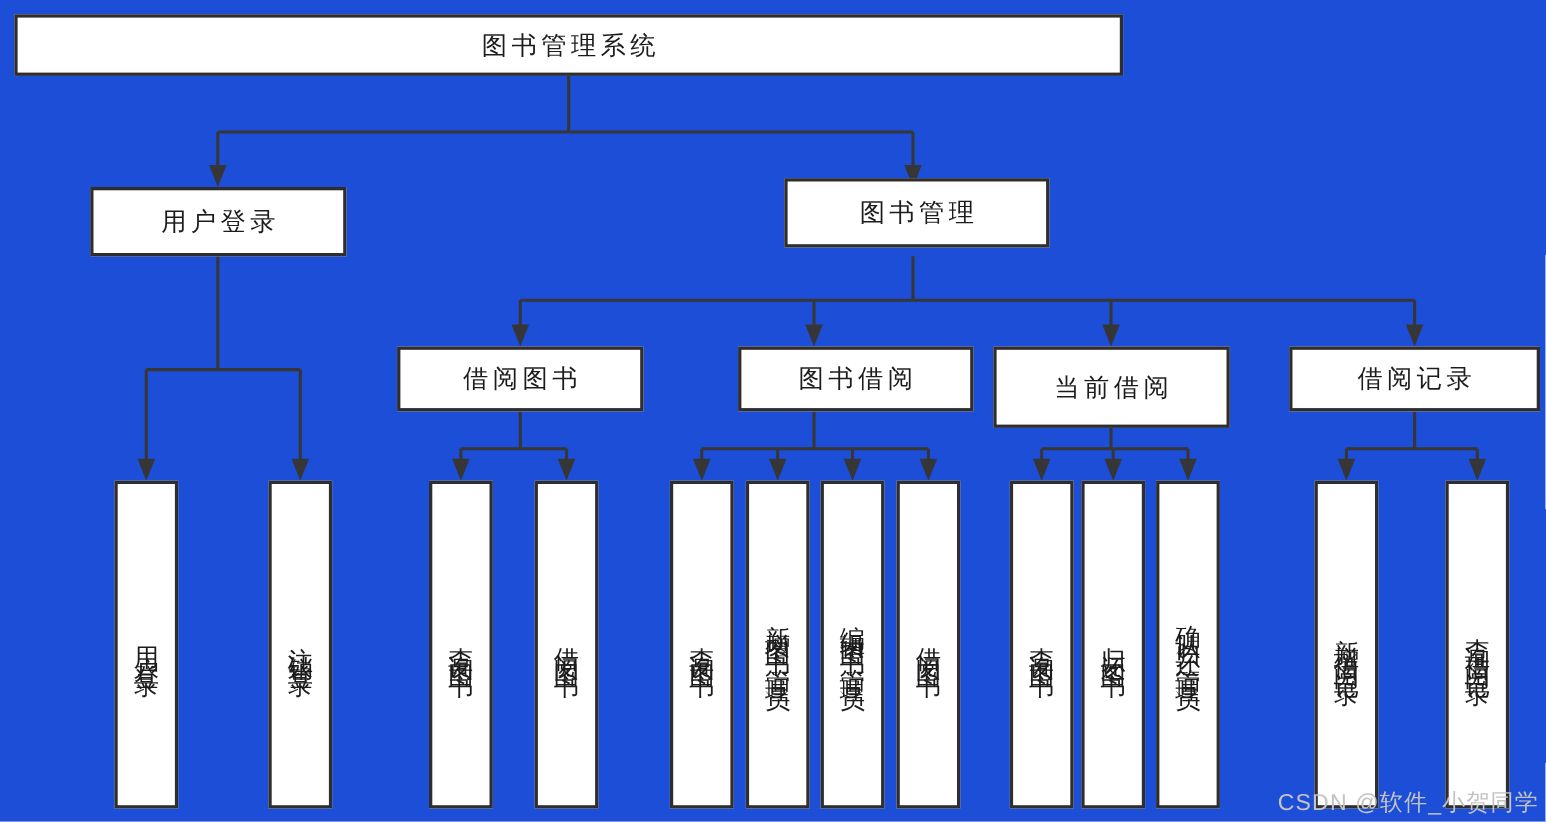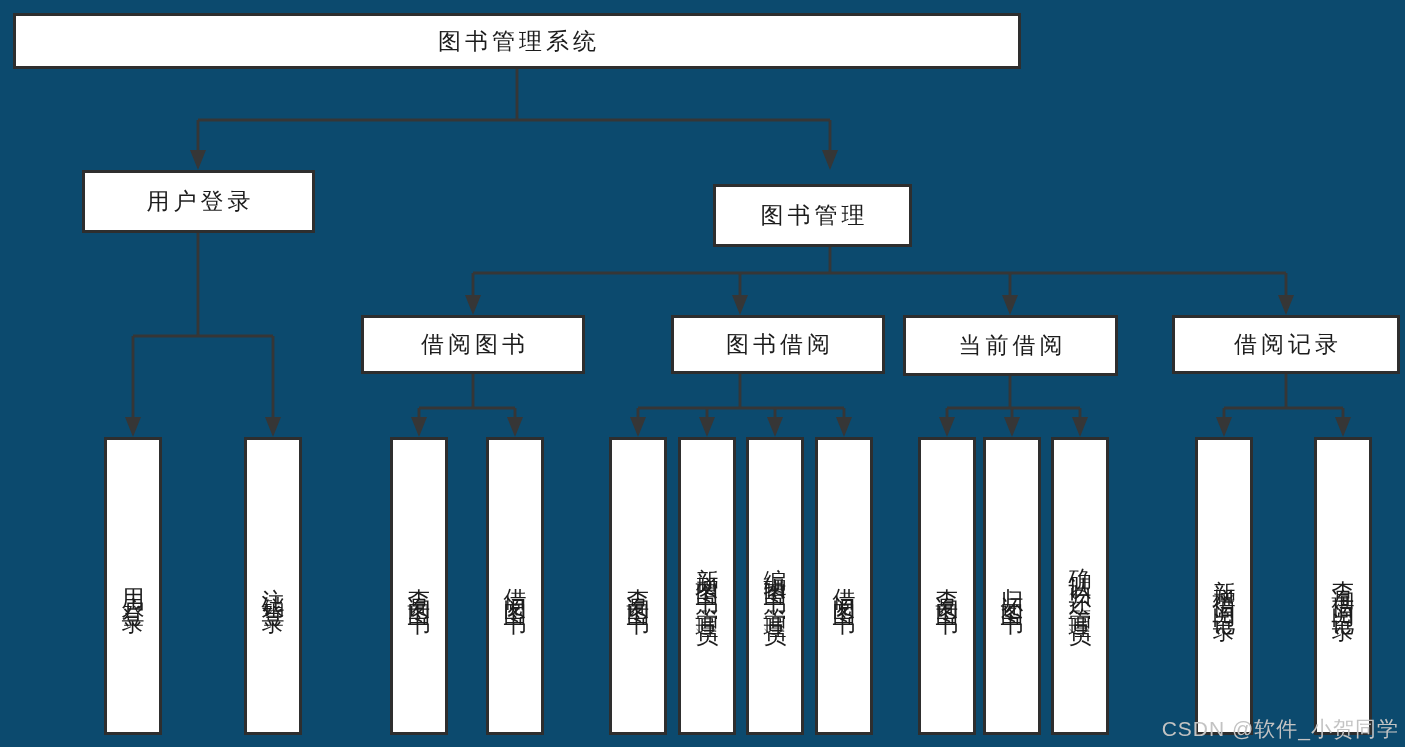--- a/index.html
+++ b/index.html
@@ -4,21 +4,21 @@
 <style>
   html, body {
     margin: 0;
     padding: 0;
     background: #ffffff;
   }
   .canvas {
     position: relative;
     width: 1405px;
     height: 747px;
-    background: #0c4a6e;
+    background: #1d4ed8;
     overflow: hidden;
     font-family: "Liberation Sans", "DejaVu Sans", sans-serif;
   }
   .wires {
     position: absolute;
     left: 0;
     top: 0;
     z-index: 1;
   }
   .node {
@@ -97,25 +97,25 @@
       <polygon points="1004,417 1020,417 1012,437"></polygon>
       <polygon points="1072,417 1088,417 1080,437"></polygon>
       <polygon points="1216,417 1232,417 1224,437"></polygon>
       <polygon points="1335,417 1351,417 1343,437"></polygon>
     </g>
   </svg>
 
   <div class="node h" style="left:13px; top:13px; width:1008px; height:56px;">图书管理系统</div>
 
   <div class="node h" style="left:82px; top:170px; width:233px; height:63px;">用户登录</div>
-  <div class="node h" style="left:713px; top:184px; width:199px; height:63px;text-align:right;">图书管理</div>
+  <div class="node h" style="left:713px; top:162px; width:241px; height:63px;text-align:right;">图书管理</div>
 
   <div class="node h" style="left:361px; top:315px; width:224px; height:59px;">借阅图书</div>
   <div class="node h" style="left:633px; top:315px; width:214px; height:59px;margin-left:38px;">图书借阅</div>
-  <div class="node h" style="left:903px; top:315px; width:215px; height:61px;">当前借阅</div>
+  <div class="node h" style="left:903px; top:315px; width:215px; height:74px;">当前借阅</div>
   <div class="node h" style="left:1172px; top:315px; width:228px; height:59px;">借阅记录</div>
 
   <div class="node v" style="left:104px; top:437px; width:58px; height:298px;">用户登录</div>
   <div class="node v" style="left:244px; top:437px; width:58px; height:298px;">注销登录</div>
 
   <div class="node v" style="left:390px; top:437px; width:58px; height:298px;">查询图书</div>
   <div class="node v" style="left:486px; top:437px; width:58px; height:298px;">借阅图书</div>
 
   <div class="node v" style="left:609px; top:437px; width:58px; height:298px;">查询图书</div>
   <div class="node v" style="left:678px; top:437px; width:58px; height:298px;">新增图书（管理员）</div>

